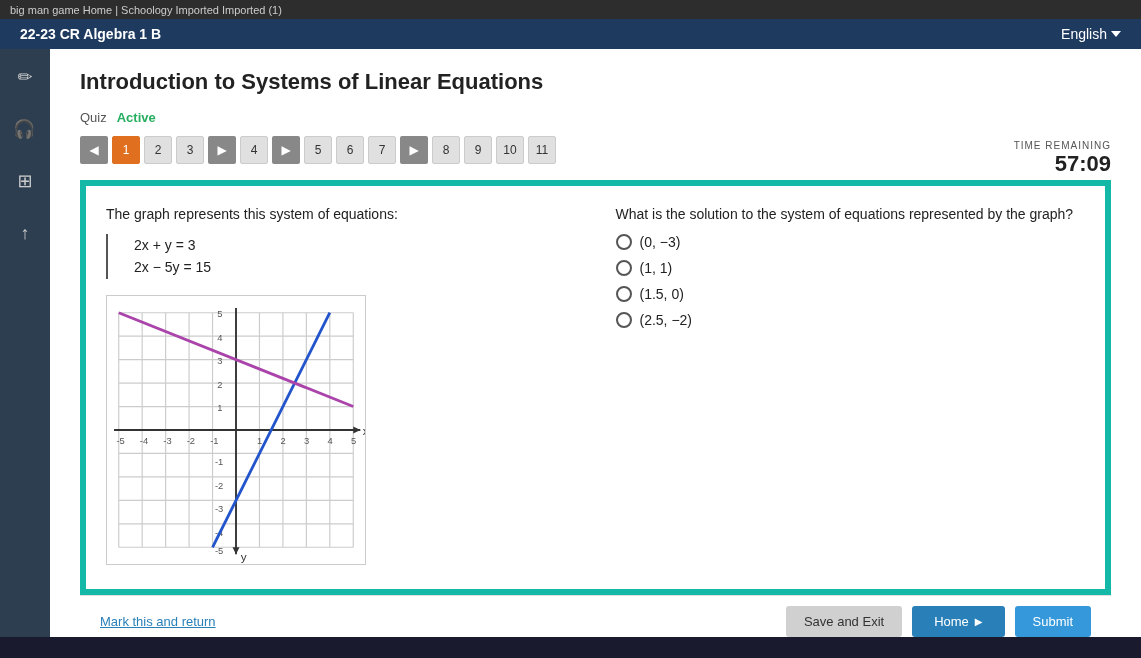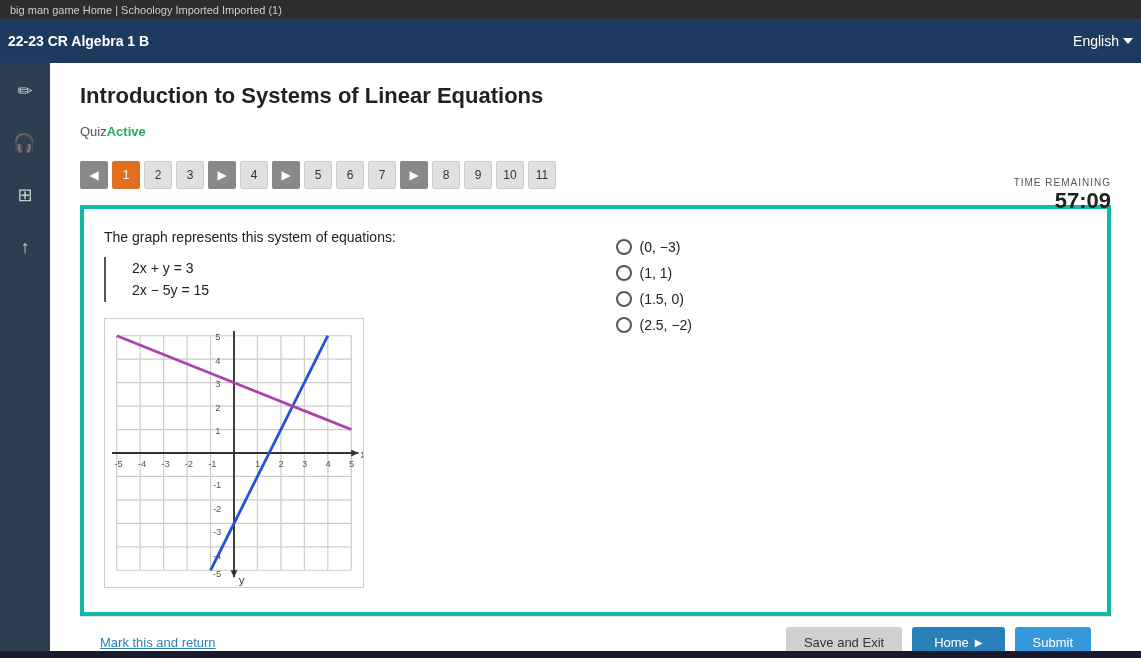--- a/index.html
+++ b/index.html
@@ -22,25 +22,25 @@
       gap: 8px;
     }
     .browser-bar-text {
       color: #ccc;
       font-size: 11px;
     }
 
     
     .lms-header {
       background: #1e3a5f;
-      height: 44px;
+      height: 30px;
       display: flex;
       align-items: center;
       justify-content: space-between;
-      padding: 0 8px;
+      padding: 0 20px;
     }
     .lms-header-left {
       color: #fff;
       font-size: 14px;
       font-weight: bold;
     }
     .language-dropdown {
       display: flex;
       align-items: center;
       gap: 4px;
@@ -95,21 +95,22 @@
     }
 
     .quiz-title {
       font-size: 22px;
       font-weight: bold;
       color: #222;
       margin-bottom: 15px;
     }
     .quiz-subtitle {
       display: flex;
-      margin-bottom: 22px;
+      gap: 10px;
+      margin-bottom: 11px;
       align-items: flex-end;
     }
     .quiz-label {
       color: #555;
       font-size: 13px;
     }
     .quiz-status {
       color: #27ae60;
       font-size: 13px;
       font-weight: bold;
@@ -151,38 +152,38 @@
       align-items: center;
       justify-content: center;
       cursor: pointer;
       border-radius: 2px;
     }
 
     
     .time-remaining {
       position: absolute;
       right: 0;
-      top: 16px;
+      top: 4px;
       text-align: right;
     }
     .time-label {
       font-size: 10px;
       color: #555;
       text-transform: uppercase;
       letter-spacing: 1px;
     }
     .time-value {
       font-size: 22px;
       font-weight: bold;
       color: #222;
     }
 
     
     .question-body {
-      border: 4px solid #14b8a6;
+      border: 6px solid #14b8a6;
       padding: 20px;
       display: flex;
       gap: 40px;
       min-height: 360px;
     }
 
     .question-left {
       flex: 1;
     }
     .question-right {
@@ -425,20 +426,21 @@
             <text x="-0.9" y="5.3" font-size="0.4" fill="#555">-5</text>
 
             <line x1="-1" y1="-5" x2="4" y2="5" stroke="#2255cc" stroke-width="0.12" transform="scale(1,-1)"></line>
 
             <line x1="-5" y1="5" x2="5" y2="1" stroke="#aa44aa" stroke-width="0.12" transform="scale(1,-1)"></line>
           </svg>
         </div>
       </div>
 
       <div class="question-right">
+        <div class="answer-question-text">What is the solution to the system of equations represented by the graph?</div>
         <div class="answer-options">
           <label class="answer-option">
             <div class="radio-circle"></div>
             <span>(0, −3)</span>
           </label>
           <label class="answer-option">
             <div class="radio-circle"></div>
             <span>(1, 1)</span>
           </label>
           <label class="answer-option">

